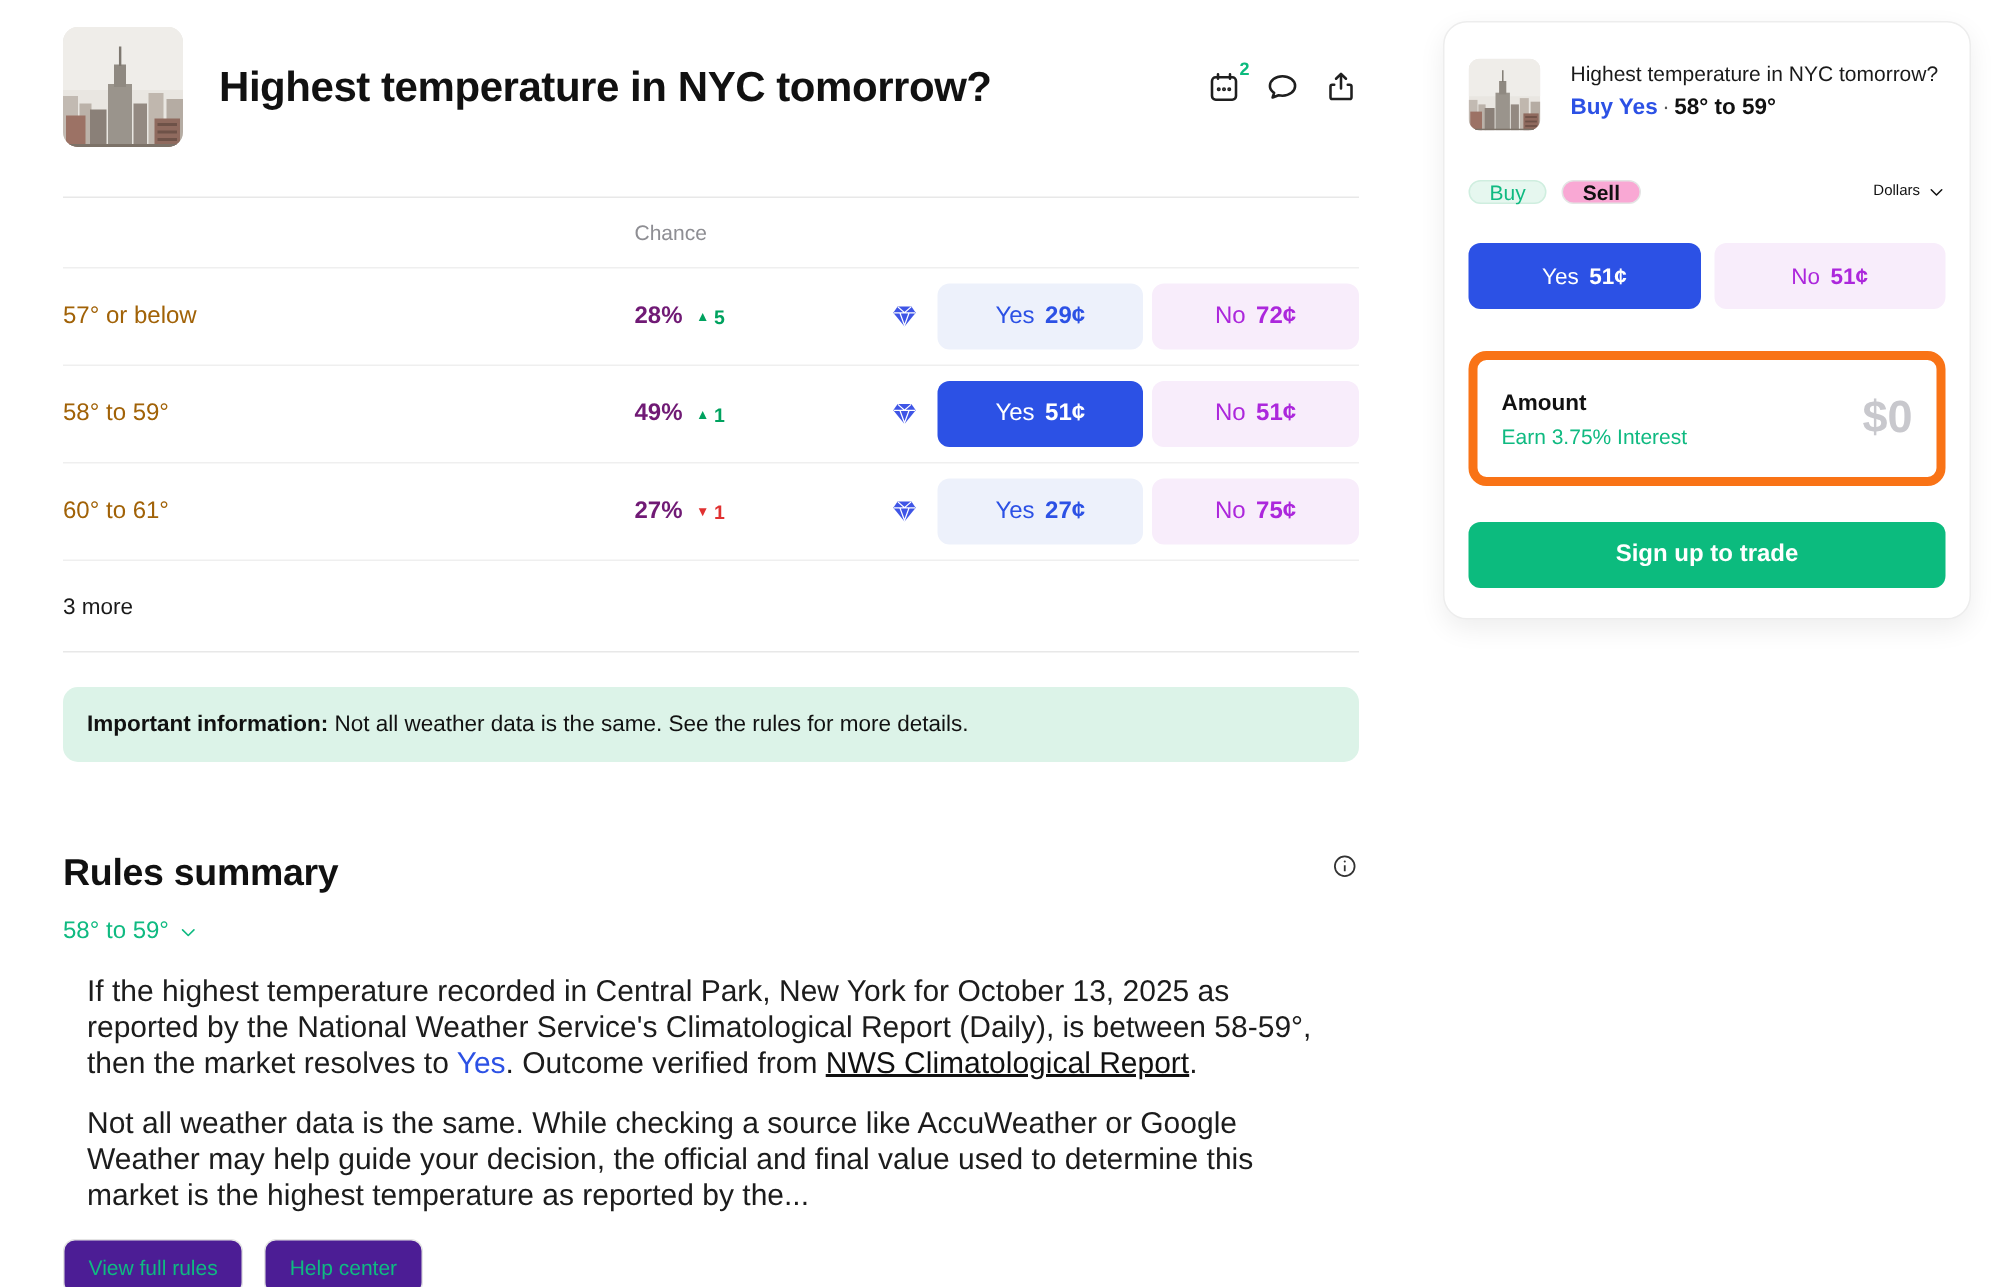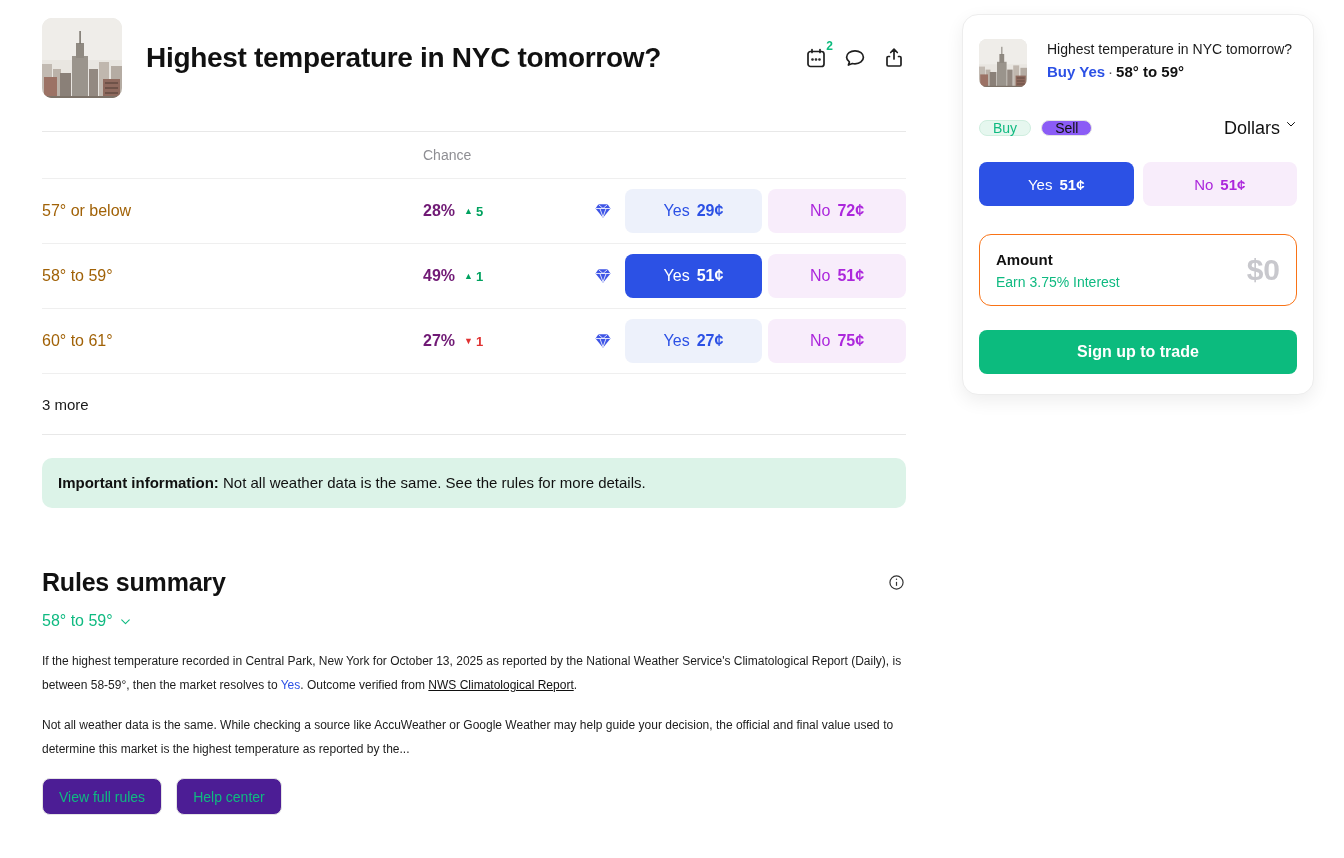--- a/index.html
+++ b/index.html
@@ -37,55 +37,55 @@
   .btn-yes.selected{background:#2C51E5;color:#fff;}
   .btn-no{left:726px;width:138px;background:#F8EDFB;color:#AC27DC;}
   .more-row{height:60px;display:flex;align-items:center;font-size:15px;color:#1a1a1a;border-bottom:1px solid #E8E8E8;cursor:pointer;}
 
   
   .banner{margin-top:23px;background:#DCF3E8;border-radius:10px;padding:15px 16px;font-size:15px;color:#111;line-height:20px;}
   .banner b{font-weight:700;}
 
   
   .rules{margin-top:60px;}
-  .rules-head{display:flex;align-items:center;justify-content:space-between;}
+  .rules-head{display:flex;justify-content:space-between;}
   .rules-title{font-size:25px;font-weight:700;margin:0;letter-spacing:-0.2px;}
   .info-icon{width:19px;height:19px;cursor:pointer;}
   .info-icon svg{width:19px;height:19px;stroke:#333;fill:none;stroke-width:1.5;}
   .contract-select{margin-top:15px;display:inline-flex;align-items:center;gap:6px;color:#0FBA81;font-size:16px;font-weight:500;cursor:pointer;}
   .contract-select svg{width:13px;height:13px;stroke:#0FBA81;fill:none;stroke-width:2;stroke-linecap:round;stroke-linejoin:round;}
-  .para{font-size:12px;line-height:24px;color:#1c1c1c;margin:0;}
+  .para{font-size:20px;line-height:24px;color:#1c1c1c;margin:16px;}
   .p1{margin-top:19px;}
   .p2{margin-top:16px;}
   .link-yes{color:#2C51E5;cursor:pointer;}
   .link-u{color:#111;font-weight:500;text-decoration:underline;cursor:pointer;}
   .rule-buttons{margin-top:17px;display:flex;gap:14px;}
   .rule-btn{height:37px;padding:0 16px;border:1px solid #E4E4E4;border-radius:8px;background:#4c1d95;color:#0FBA81;font-size:14px;display:flex;align-items:center;cursor:pointer;font-family:inherit;text-align:center;}
 
   
   .trade-card{position:absolute;left:962px;top:14px;width:352px;box-sizing:border-box;background:#fff;border:1px solid #EDEDED;border-radius:16px;box-shadow:0 6px 18px rgba(0,0,0,0.07);padding:16px 16px 20px 16px;}
   .card-head{display:flex;margin-top:8px;gap:20px;}
   .thumb-sm{width:48px;height:48px;border-radius:8px;overflow:hidden;flex:none;}
   .card-head-text{padding-top:2px;}
   .card-title{font-size:14px;color:#1a1a1a;}
   .card-sub{margin-top:6px;font-size:15px;font-weight:700;}
   .card-sub .side{color:#2C51E5;}
   .card-sub .dot{color:#555;font-weight:400;padding:0 3px;}
   .card-tabs{margin-top:27px;display:flex;align-items:center;height:28px;}
   .pill{height:16px;box-sizing:border-box;border-radius:14px;padding:0 13px;font-size:14px;display:flex;align-items:center;cursor:pointer;font-family:inherit;}
   .pill-buy{background:#E6F7EF;border:1px solid #CFEEDF;color:#0FBA81;}
-  .pill-sell{background:#8b5cf6;border:1px solid #E4E4E4;color:#111;margin-left:10px;}
-  .currency{margin-left:auto;display:flex;align-items:flex-start;gap:5px;font-size:18px;color:#111;cursor:pointer;}
+  .pill-sell{background:#f9a8d4;border:1px solid #E4E4E4;color:#111;margin-left:10px;font-weight:bold;}
+  .currency{margin-left:auto;display:flex;align-items:flex-start;gap:5px;font-size:10px;color:#111;cursor:pointer;}
   .currency svg{width:12px;height:12px;stroke:#111;fill:none;stroke-width:2;stroke-linecap:round;stroke-linejoin:round;}
   .card-btns{margin-top:20px;display:flex;gap:9px;}
   .cbtn{flex:1;height:44px;border:none;border-radius:8px;display:flex;align-items:center;justify-content:center;gap:7px;font-size:15px;cursor:pointer;font-family:inherit;}
   .cbtn .pb-price{font-weight:700;}
   .cbtn-yes{background:#2C51E5;color:#fff;}
   .cbtn-no{background:#F8EDFB;color:#AC27DC;}
-  .amount-box{margin-top:28px;box-sizing:border-box;height:72px;border:1px solid #f97316;border-radius:12px;padding:13px 16px;display:flex;align-items:center;}
+  .amount-box{margin-top:28px;box-sizing:border-box;height:90px;border:6px solid #f97316;border-radius:12px;padding:13px 16px;display:flex;align-items:center;}
   .amount-label{font-size:15px;font-weight:700;color:#111;}
   .amount-sub{margin-top:6px;font-size:14px;color:#0FBA81;}
   .amount-value{margin-left:auto;font-size:30px;font-weight:600;color:#C8C8CD;}
   .cta{margin-top:24px;width:100%;height:44px;border:none;border-radius:8px;background:#0CBB7E;color:#fff;font-size:16px;font-weight:600;display:flex;align-items:center;justify-content:center;cursor:pointer;font-family:inherit;}
 </style>
 </head>
 <body>
 
 <svg width="0" height="0" style="position:absolute" aria-hidden="true">
   <defs>

